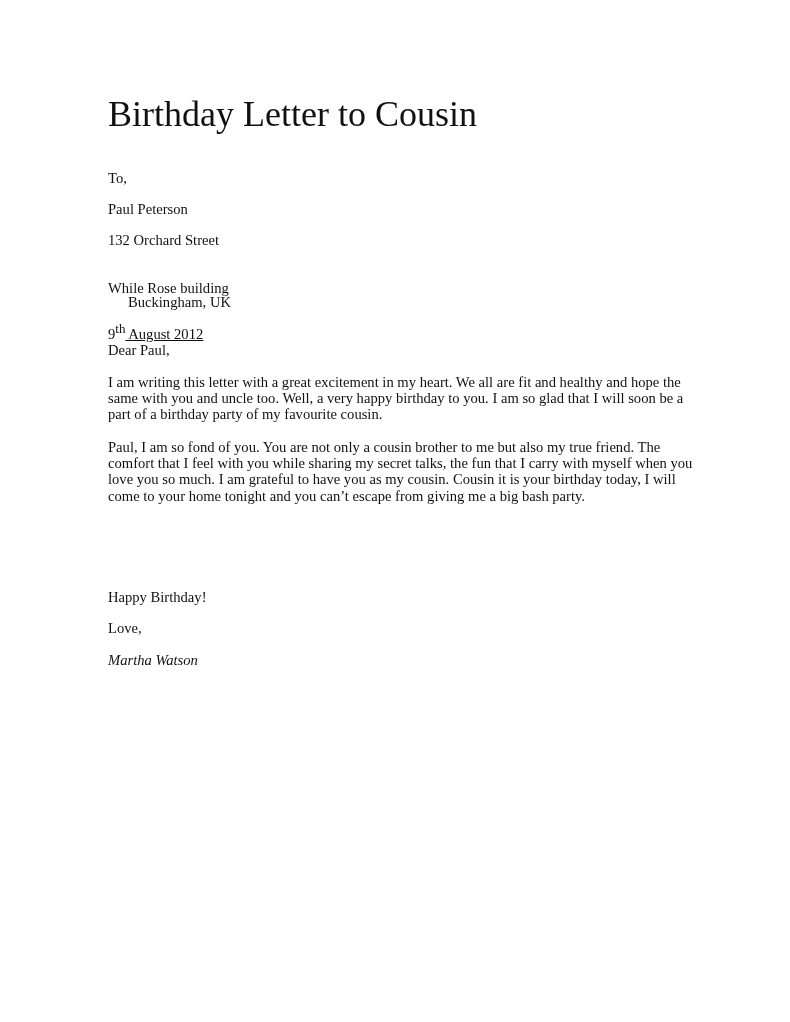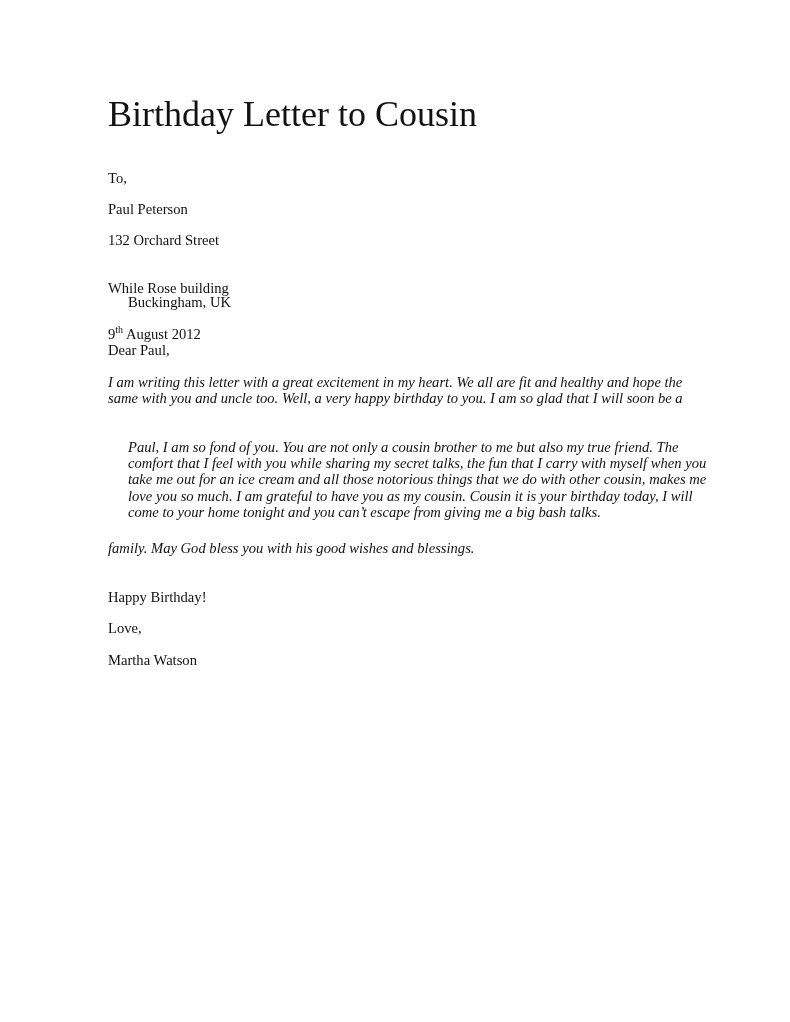--- a/index.html
+++ b/index.html
@@ -13,55 +13,54 @@
       position: absolute; left: 92px; top: 94px;
       font-size: 36px; line-height: 40px; font-weight: normal; margin: 0;
       letter-spacing: 0px; white-space: nowrap;
     }
     .line {
       position: absolute; left: 92px;
       font-size: 14.6px; line-height: 16px; white-space: nowrap; margin: 0;
     }
     .para {
       position: absolute; left: 92px; width: 620px;
-      font-size: 14.6px; line-height: 16.2px; margin: 0; font-style: italic;
+      font-size: 14.6px; line-height: 16.2px; margin: 0;
     }
     .para span.l { display: block; white-space: nowrap; }
-    sup.ord { font-size: 10px; vertical-align: 6px; line-height: 0; }
+    sup.ord { font-size: 13px; vertical-align: 6px; line-height: 0; }
   </style>
 </head>
 <body>
 
 <div class="page">
 
   <h1 class="title">Birthday Letter to Cousin</h1>
 
   <div class="line" style="top:170px;">To,</div>
   <div class="line" style="top:201px;text-align:right;">Paul Peterson</div>
   <div class="line" style="top:232px;">132 Orchard Street</div>
   <div class="line" style="top:263px;margin-top:17px;">While Rose building</div>
   <div class="line" style="top:294px;margin-left:20px;">Buckingham, UK</div>
 
-  <div class="line" style="top:326px;"><span>9</span><sup class="ord">th</sup><span style="white-space:pre;"> August 2012</span></div>
+  <div class="line" style="top:326px;"><span>9</span><sup class="ord">th</sup><span style="white-space:pre;text-decoration:underline;"> August 2012</span></div>
   <div class="line" style="top:342px;text-align:right;">Dear Paul,</div>
 
   <div class="para" style="top:374px;">
     <span class="l">I am writing this letter with a great excitement in my heart. We all are fit and healthy and hope the</span>
     <span class="l">same with you and uncle too. Well, a very happy birthday to you. I am so glad that I will soon be a</span>
+    <span class="l">part of a birthday party of my favourite cousin.</span>
   </div>
 
-  <div class="para" style="top:439px;margin-left:20px;">
+  <div class="para" style="top:439px;">
     <span class="l">Paul, I am so fond of you. You are not only a cousin brother to me but also my true friend. The</span>
     <span class="l">comfort that I feel with you while sharing my secret talks, the fun that I carry with myself when you</span>
-    <span class="l">take me out for an ice cream and all those notorious things that we do with other cousin, makes me</span>
     <span class="l">love you so much. I am grateful to have you as my cousin. Cousin it is your birthday today, I will</span>
-    <span class="l">come to your home tonight and you can’t escape from giving me a big bash talks.</span>
+    <span class="l">come to your home tonight and you can’t escape from giving me a big bash party.</span>
   </div>
 
   <div class="para" style="top:540px;">
-    <span class="l">family. May God bless you with his good wishes and blessings.</span>
   </div>
 
   <div class="line" style="top:589px;text-align:center;">Happy Birthday!</div>
   <div class="line" style="top:620px;">Love,</div>
-  <div class="line" style="top:652px;">Martha Watson</div>
+  <div class="line" style="top:652px;font-style:italic;">Martha Watson</div>
 
 </div>
 
 </body></html>

